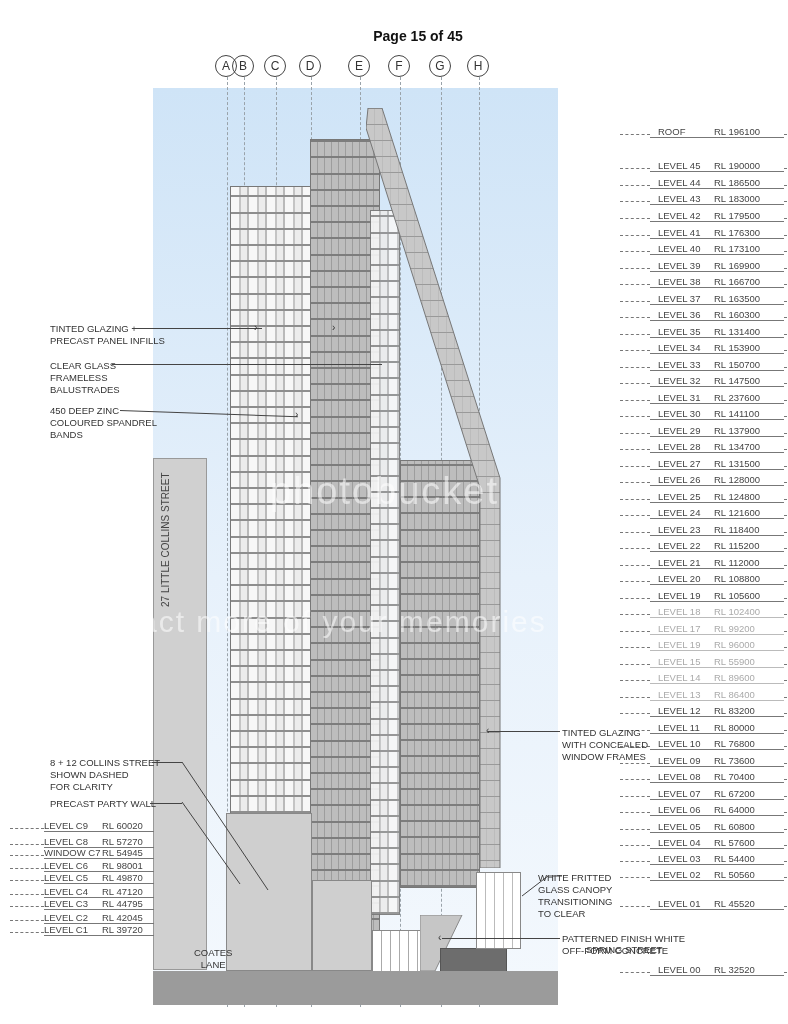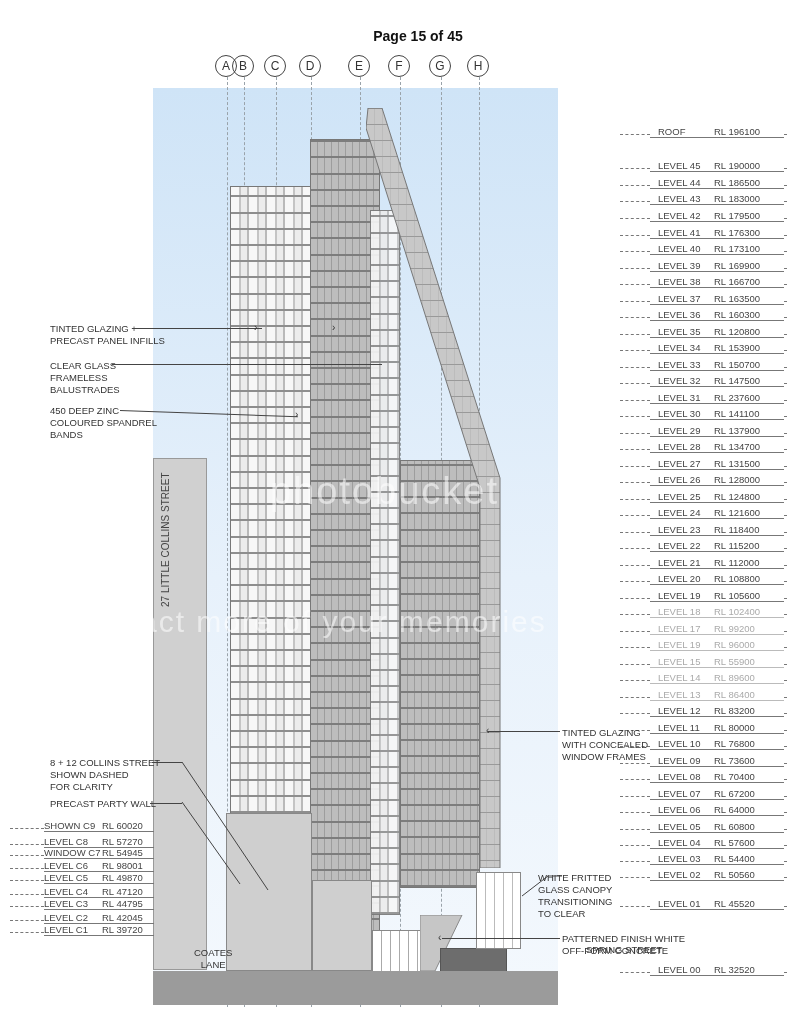--- a/index.html
+++ b/index.html
@@ -111,21 +111,21 @@
     <div class="level-row" style="top: 160px;"><span class="dash"></span><span class="lv">LEVEL 45</span><span class="rl">RL 190000</span><span class="dash"></span></div>
     <div class="level-row" style="top: 177px;"><span class="dash"></span><span class="lv">LEVEL 44</span><span class="rl">RL 186500</span><span class="dash"></span></div>
     <div class="level-row" style="top: 193px;"><span class="dash"></span><span class="lv">LEVEL 43</span><span class="rl">RL 183000</span><span class="dash"></span></div>
     <div class="level-row" style="top: 210px;"><span class="dash"></span><span class="lv">LEVEL 42</span><span class="rl">RL 179500</span><span class="dash"></span></div>
     <div class="level-row" style="top: 227px;"><span class="dash"></span><span class="lv">LEVEL 41</span><span class="rl">RL 176300</span><span class="dash"></span></div>
     <div class="level-row" style="top: 243px;"><span class="dash"></span><span class="lv">LEVEL 40</span><span class="rl">RL 173100</span><span class="dash"></span></div>
     <div class="level-row" style="top: 260px;"><span class="dash"></span><span class="lv">LEVEL 39</span><span class="rl">RL 169900</span><span class="dash"></span></div>
     <div class="level-row" style="top: 276px;"><span class="dash"></span><span class="lv">LEVEL 38</span><span class="rl">RL 166700</span><span class="dash"></span></div>
     <div class="level-row" style="top: 293px;"><span class="dash"></span><span class="lv">LEVEL 37</span><span class="rl">RL 163500</span><span class="dash"></span></div>
     <div class="level-row" style="top: 309px;"><span class="dash"></span><span class="lv">LEVEL 36</span><span class="rl">RL 160300</span><span class="dash"></span></div>
-    <div class="level-row" style="top: 326px;"><span class="dash"></span><span class="lv">LEVEL 35</span><span class="rl">RL 120800</span><span class="dash"></span></div>
+    <div class="level-row" style="top: 326px;"><span class="dash"></span><span class="lv">LEVEL 35</span><span class="rl">RL 131400</span><span class="dash"></span></div>
     <div class="level-row" style="top: 342px;"><span class="dash"></span><span class="lv">LEVEL 34</span><span class="rl">RL 153900</span><span class="dash"></span></div>
     <div class="level-row" style="top: 359px;"><span class="dash"></span><span class="lv">LEVEL 33</span><span class="rl">RL 150700</span><span class="dash"></span></div>
     <div class="level-row" style="top: 375px;"><span class="dash"></span><span class="lv">LEVEL 32</span><span class="rl">RL 147500</span><span class="dash"></span></div>
     <div class="level-row" style="top: 392px;"><span class="dash"></span><span class="lv">LEVEL 31</span><span class="rl">RL 237600</span><span class="dash"></span></div>
     <div class="level-row" style="top: 408px;"><span class="dash"></span><span class="lv">LEVEL 30</span><span class="rl">RL 141100</span><span class="dash"></span></div>
     <div class="level-row" style="top: 425px;"><span class="dash"></span><span class="lv">LEVEL 29</span><span class="rl">RL 137900</span><span class="dash"></span></div>
     <div class="level-row" style="top: 441px;"><span class="dash"></span><span class="lv">LEVEL 28</span><span class="rl">RL 134700</span><span class="dash"></span></div>
     <div class="level-row" style="top: 458px;"><span class="dash"></span><span class="lv">LEVEL 27</span><span class="rl">RL 131500</span><span class="dash"></span></div>
     <div class="level-row" style="top: 474px;"><span class="dash"></span><span class="lv">LEVEL 26</span><span class="rl">RL 128000</span><span class="dash"></span></div>
     <div class="level-row" style="top: 491px;"><span class="dash"></span><span class="lv">LEVEL 25</span><span class="rl">RL 124800</span><span class="dash"></span></div>
@@ -150,21 +150,21 @@
     <div class="level-row" style="top: 804px;"><span class="dash"></span><span class="lv">LEVEL 06</span><span class="rl">RL 64000</span><span class="dash"></span></div>
     <div class="level-row" style="top: 821px;"><span class="dash"></span><span class="lv">LEVEL 05</span><span class="rl">RL 60800</span><span class="dash"></span></div>
     <div class="level-row" style="top: 837px;"><span class="dash"></span><span class="lv">LEVEL 04</span><span class="rl">RL 57600</span><span class="dash"></span></div>
     <div class="level-row" style="top: 853px;"><span class="dash"></span><span class="lv">LEVEL 03</span><span class="rl">RL 54400</span><span class="dash"></span></div>
     <div class="level-row" style="top: 869px;"><span class="dash"></span><span class="lv">LEVEL 02</span><span class="rl">RL 50560</span><span class="dash"></span></div>
     <div class="level-row" style="top: 898px;"><span class="dash"></span><span class="lv">LEVEL 01</span><span class="rl">RL 45520</span><span class="dash"></span></div>
     <div class="level-row" style="top: 964px;"><span class="dash"></span><span class="lv">LEVEL 00</span><span class="rl">RL 32520</span><span class="dash"></span></div>
   </div>
 
 <div id="clevels">
-    <div class="c-row" style="top: 820px;"><span class="dash"></span><span class="lv">SHOWN C9</span><span class="rl">RL 60020</span></div>
+    <div class="c-row" style="top: 820px;"><span class="dash"></span><span class="lv">LEVEL C9</span><span class="rl">RL 60020</span></div>
     <div class="c-row" style="top: 836px;"><span class="dash"></span><span class="lv">LEVEL C8</span><span class="rl">RL 57270</span></div>
     <div class="c-row" style="top: 847px;"><span class="dash"></span><span class="lv">WINDOW C7</span><span class="rl">RL 54945</span></div>
     <div class="c-row" style="top: 860px;"><span class="dash"></span><span class="lv">LEVEL C6</span><span class="rl">RL 98001</span></div>
     <div class="c-row" style="top: 872px;"><span class="dash"></span><span class="lv">LEVEL C5</span><span class="rl">RL 49870</span></div>
     <div class="c-row" style="top: 886px;"><span class="dash"></span><span class="lv">LEVEL C4</span><span class="rl">RL 47120</span></div>
     <div class="c-row" style="top: 898px;"><span class="dash"></span><span class="lv">LEVEL C3</span><span class="rl">RL 44795</span></div>
     <div class="c-row" style="top: 912px;"><span class="dash"></span><span class="lv">LEVEL C2</span><span class="rl">RL 42045</span></div>
     <div class="c-row" style="top: 924px;"><span class="dash"></span><span class="lv">LEVEL C1</span><span class="rl">RL 39720</span></div>
   </div>
 

